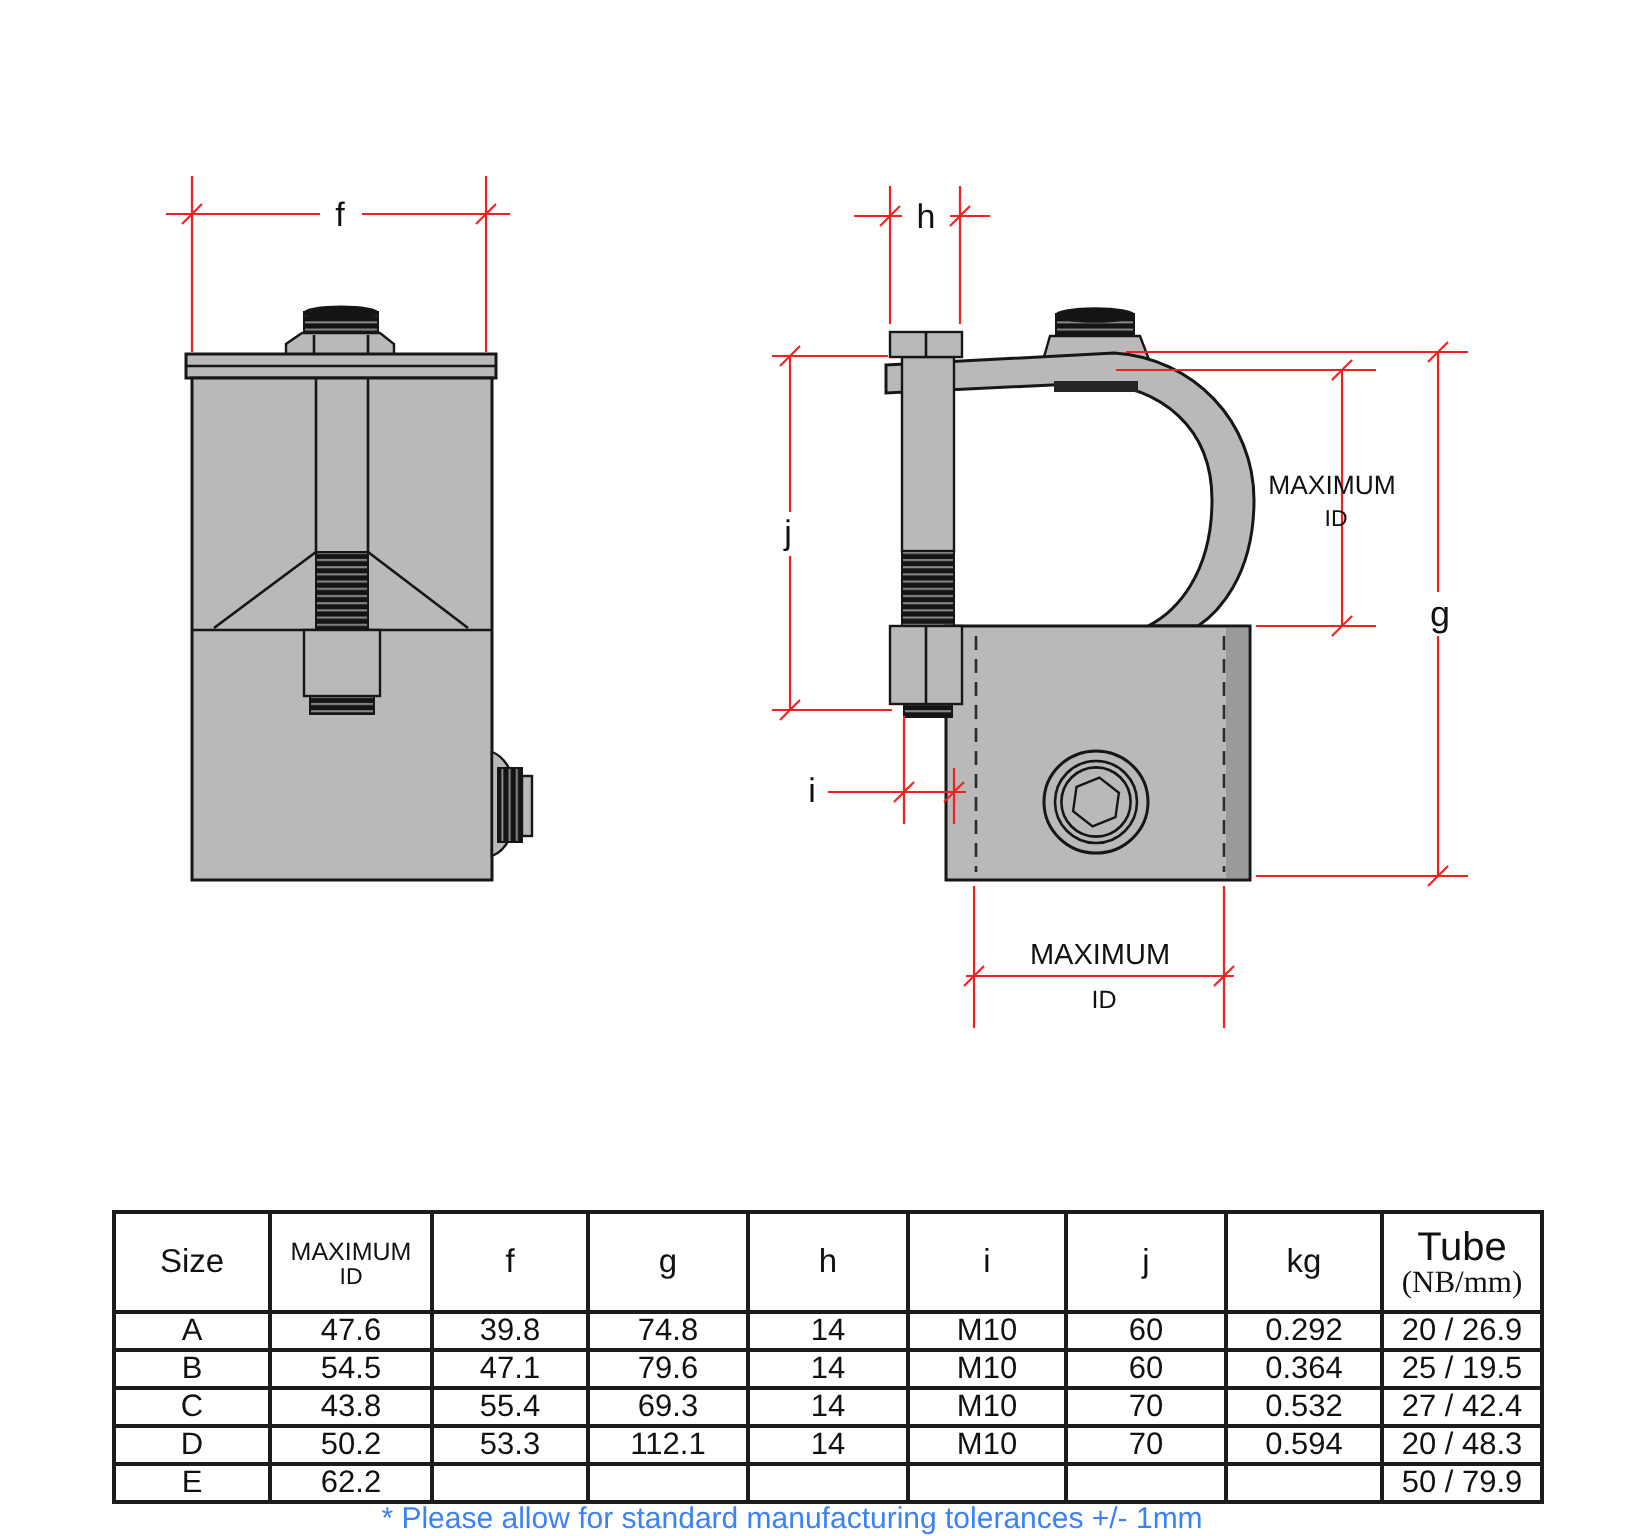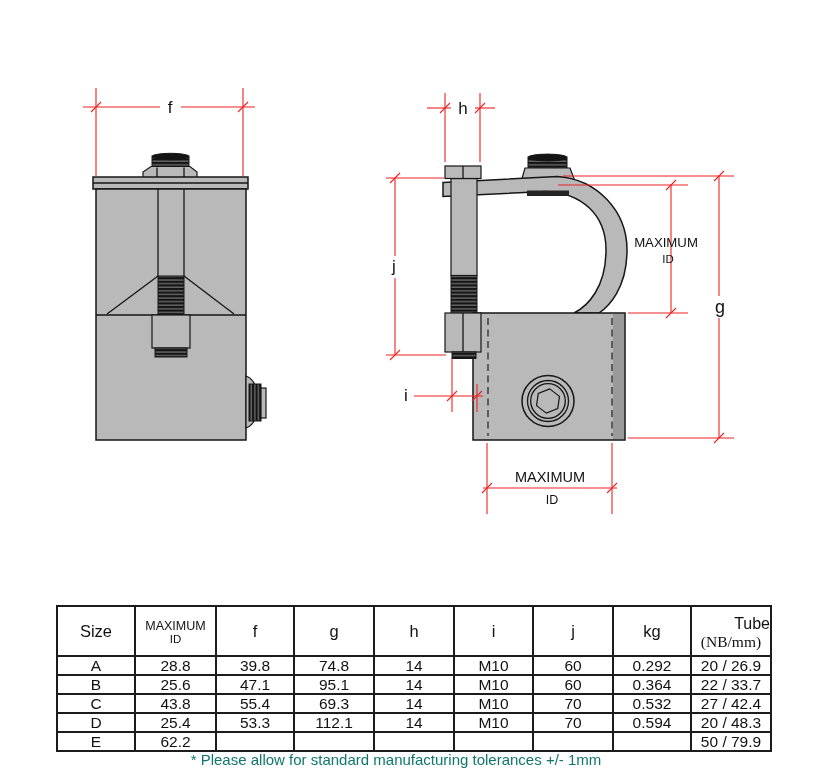--- a/index.html
+++ b/index.html
@@ -28,26 +28,26 @@
     border-collapse:collapse; table-layout:fixed;
   }
   .spec-table th, .spec-table td {
     border:2px solid #1c1c1c; text-align:center; vertical-align:middle;
     padding:0; color:#111; overflow:hidden; white-space:nowrap;
   }
   .spec-table thead th { height:48px; font-weight:normal; font-size:16.5px; }
   .spec-table tbody td { height:17px; font-size:15.5px; line-height:16px; }
   .hdr-two-line .l1 { display:block; font-size:12.5px; line-height:14px; margin-top:2px; }
   .hdr-two-line .l2 { display:block; font-size:11.5px; line-height:13px; }
-  .hdr-tube .l1 { display:block; font-size:16px; line-height:18px; margin-top:2px;text-align:right; }
+  .hdr-tube .l1 { display:block; font-size:20px; line-height:18px; margin-top:2px; }
   .hdr-tube .l2 { display:block; font-size:15.5px; line-height:17px;font-family:Liberation Serif, serif; }
 
   .footnote {
     position:absolute; left:56px; top:751px; width:680px; text-align:center;
-    color:#0f766e; font-size:15px;
+    color:#3b82f6; font-size:15px;
   }
 </style>
 </head>
 <body>
 
 <div class="page">
 
 <svg width="824" height="768" viewBox="0 0 824 768">
   <defs>
     <pattern id="thH" width="8" height="3.6" patternUnits="userSpaceOnUse">
@@ -221,54 +221,54 @@
       <th>kg</th>
       <th class="hdr-tube">
         <span class="l1">Tube</span>
         <span class="l2">(NB/mm)</span>
       </th>
     </tr>
   </thead>
   <tbody>
     <tr>
       <td>A</td>
-      <td>28.8</td>
+      <td>47.6</td>
       <td>39.8</td>
       <td>74.8</td>
       <td>14</td>
       <td>M10</td>
       <td>60</td>
       <td>0.292</td>
       <td>20 / 26.9</td>
     </tr>
     <tr>
       <td>B</td>
-      <td>25.6</td>
+      <td>54.5</td>
       <td>47.1</td>
-      <td>95.1</td>
+      <td>79.6</td>
       <td>14</td>
       <td>M10</td>
       <td>60</td>
       <td>0.364</td>
-      <td>22 / 33.7</td>
+      <td>25 / 19.5</td>
     </tr>
     <tr>
       <td>C</td>
       <td>43.8</td>
       <td>55.4</td>
       <td>69.3</td>
       <td>14</td>
       <td>M10</td>
       <td>70</td>
       <td>0.532</td>
       <td>27 / 42.4</td>
     </tr>
     <tr>
       <td>D</td>
-      <td>25.4</td>
+      <td>50.2</td>
       <td>53.3</td>
       <td>112.1</td>
       <td>14</td>
       <td>M10</td>
       <td>70</td>
       <td>0.594</td>
       <td>20 / 48.3</td>
     </tr>
     <tr>
       <td>E</td>

